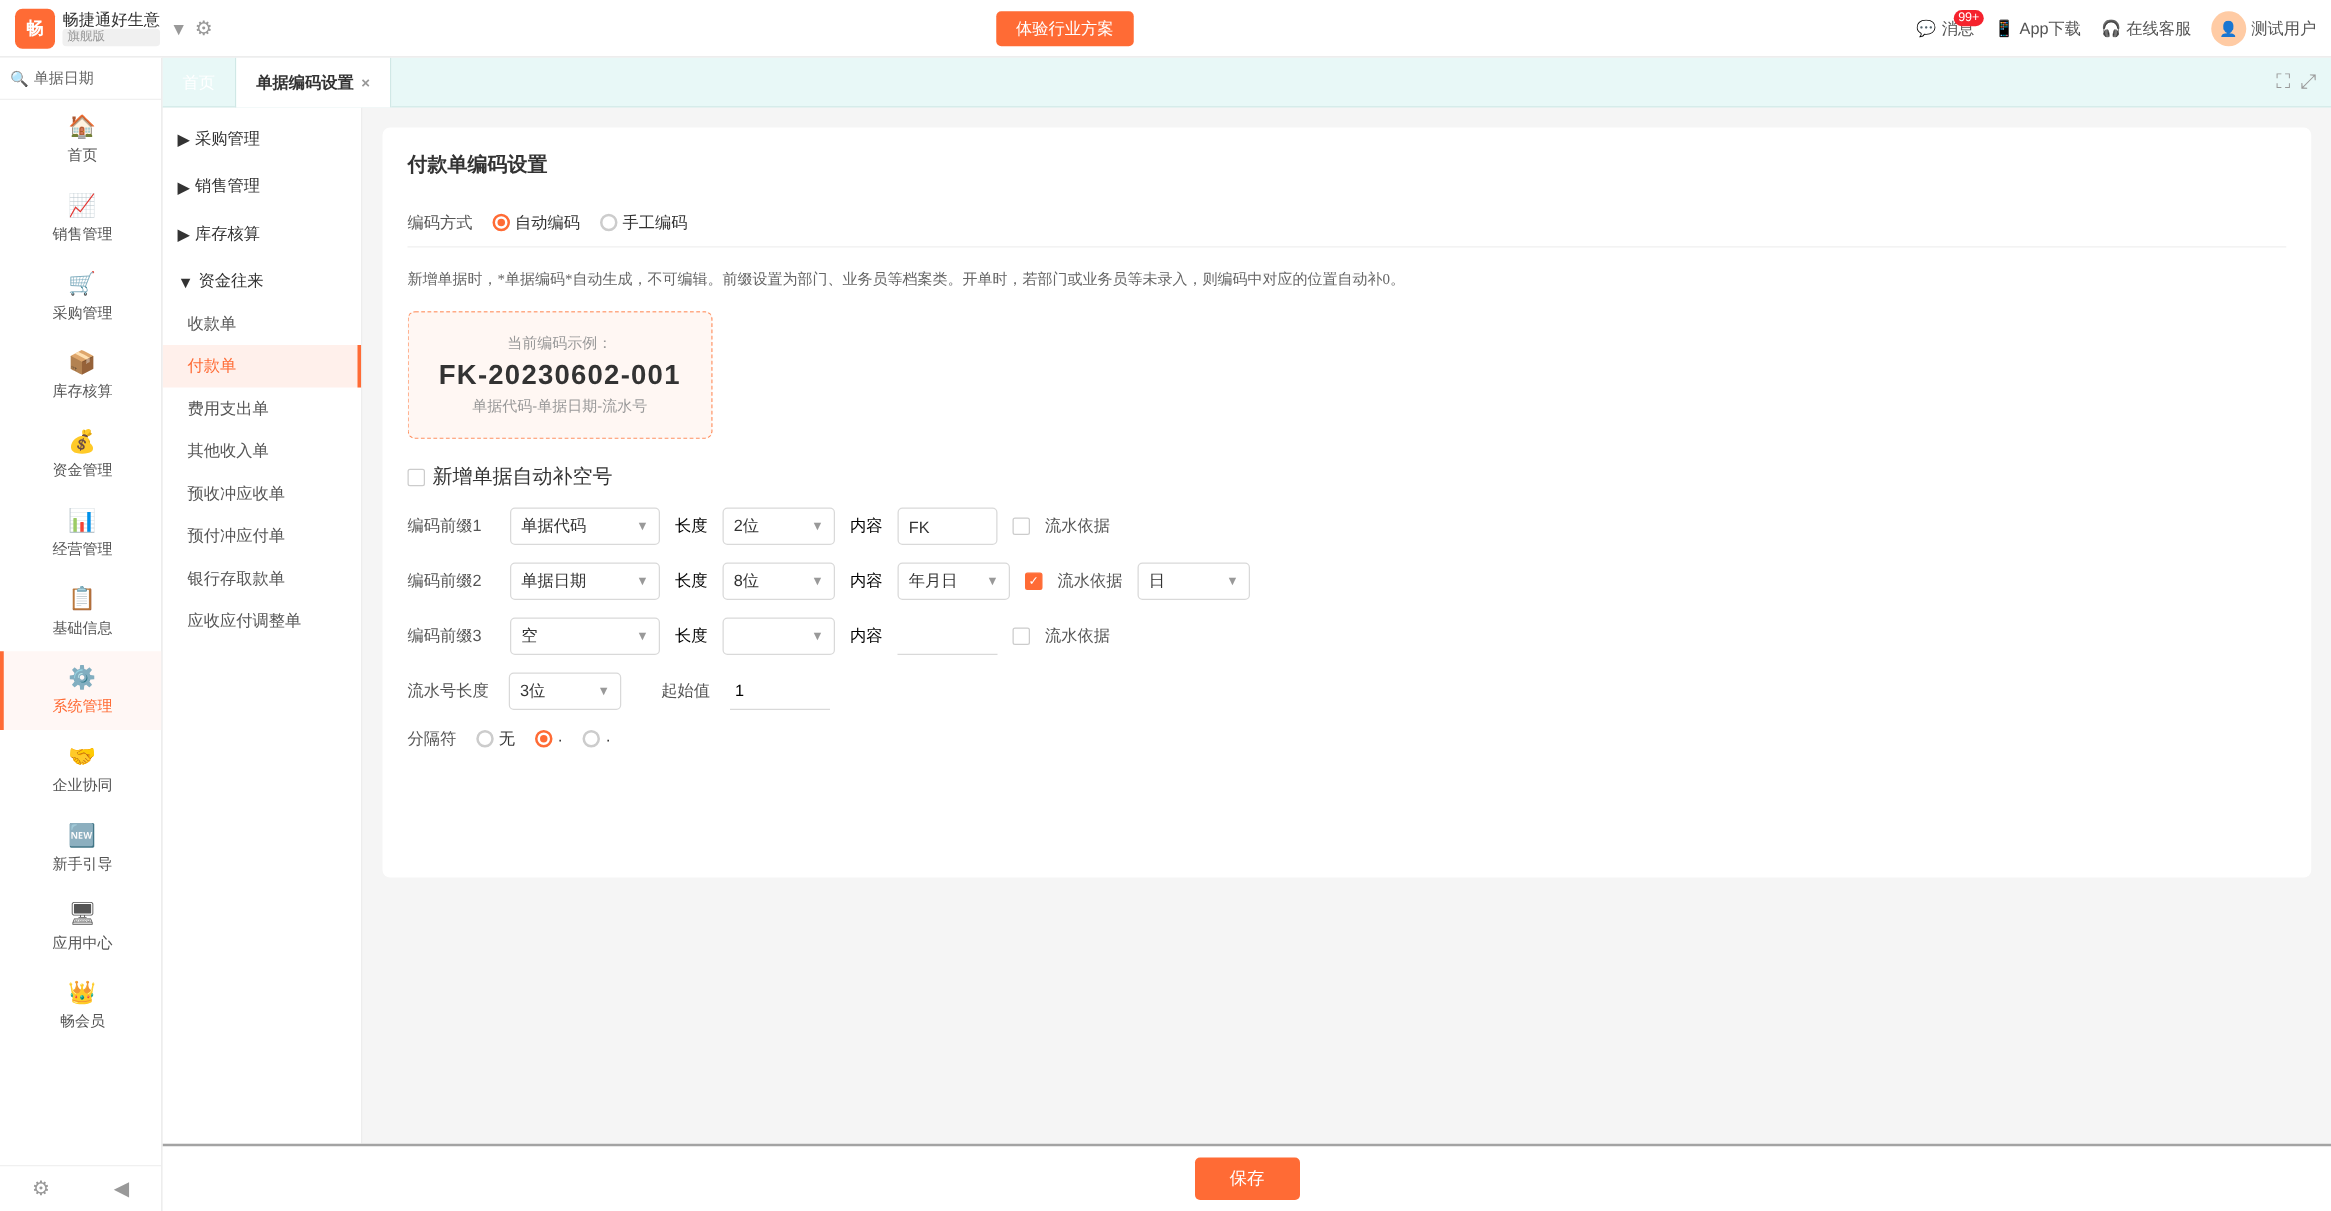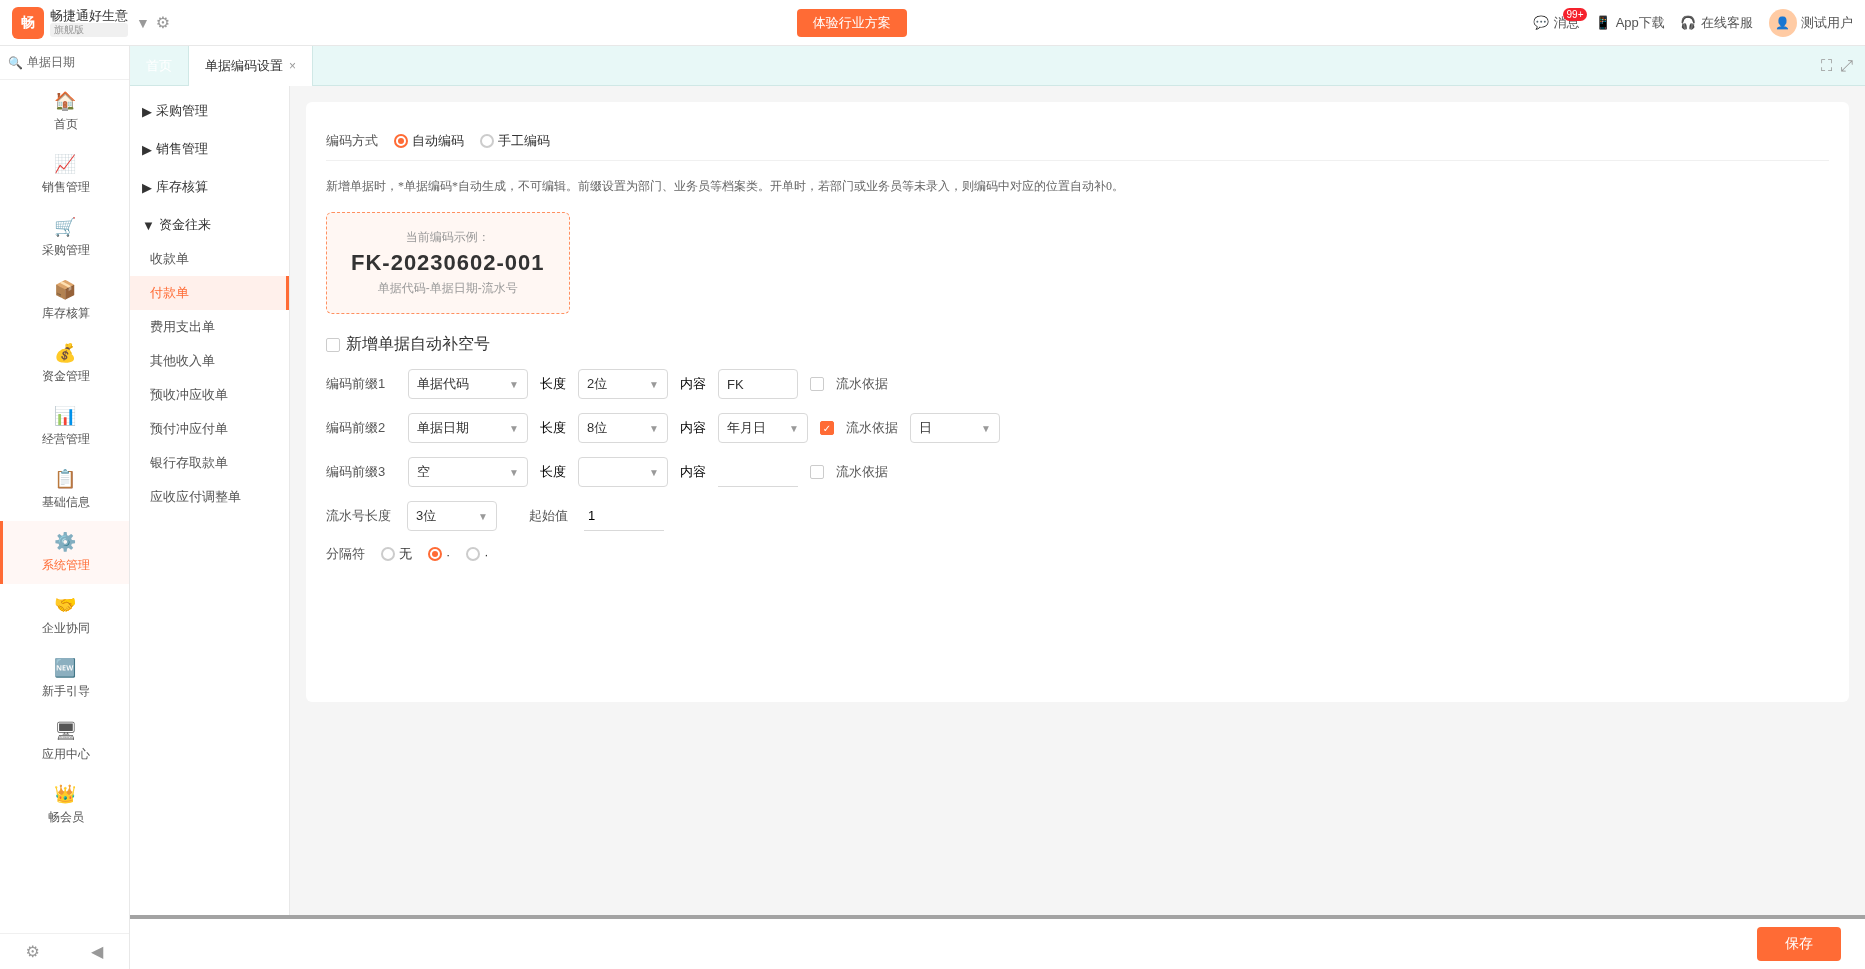--- a/index.html
+++ b/index.html
@@ -38,21 +38,21 @@
     .sidebar-item-icon { font-size: 18px; }
     .sidebar-bottom { margin-top: auto; border-top: 1px solid #f0f0f0; display: flex; justify-content: space-around; padding: 8px 0; }
     .sidebar-bottom-btn { cursor: pointer; font-size: 16px; color: #999; }
 
     
     .content-area { flex: 1; display: flex; flex-direction: column; overflow: hidden; }
 
     
     .tab-bar { height: 40px; background: #e8f8f7; border-bottom: 1px solid #d0e8e6; display: flex; align-items: center; padding: 0; flex-shrink: 0; }
     .tab-item { padding: 0 16px; height: 40px; display: flex; align-items: center; gap: 6px; cursor: pointer; font-size: 13px; color: #555; border-right: 1px solid #d0e8e6; }
-    .tab-item.active { background: #fff; color: #333; font-weight: 400; }
+    .tab-item.active { background: #fff; color: #333; font-weight: 700; }
     .tab-item:first-child { background: transparent; color: #555; }
     .tab-home { background: #00b5a8; color: white !important; }
     .tab-close { font-size: 12px; color: #999; cursor: pointer; }
     .tab-bar-actions { margin-left: auto; display: flex; align-items: center; gap: 8px; padding-right: 12px; }
 
     
     .sub-content { display: flex; flex: 1; overflow: hidden; }
     .sub-sidebar { width: 160px; background: #fff; border-right: 1px solid #e8e8e8; padding: 8px 0; flex-shrink: 0; overflow-y: auto; }
     .sub-sidebar-group { margin-bottom: 4px; }
     .sub-sidebar-header { padding: 8px 12px; font-size: 13px; color: #333; cursor: pointer; display: flex; align-items: center; gap: 4px; }
@@ -97,21 +97,21 @@
     .sub-label { color: #555; font-size: 13px; }
 
     
     .serial-row { display: flex; align-items: center; gap: 16px; margin-bottom: 14px; font-size: 13px; }
     .serial-label { color: #555; }
 
     
     .sep-row { display: flex; align-items: center; gap: 16px; margin-bottom: 14px; font-size: 13px; color: #555; }
 
     
-    .bottom-bar { height: 54px; background: #fff; border-top: 4px solid #a3a3a3; display: flex; align-items: center; justify-content: flex-end; padding: 0 24px; flex-shrink: 0; }
+    .bottom-bar { height: 54px; background: #fff; border-top: 2px solid #a3a3a3; display: flex; align-items: center; justify-content: center; padding: 0 24px; flex-shrink: 0; }
     .save-btn { padding: 8px 28px; background: #ff6b35; color: white; border: none; border-radius: 4px; font-size: 14px; cursor: pointer; }
   </style>
 </head>
 <body>
 
 <div class="top-bar">
   <div class="top-bar-left">
     <div class="top-bar-logo">
       <div class="logo-icon">畅</div>
       <div style="display:flex;flex-direction:column;line-height:1.2;">
@@ -257,20 +257,21 @@
           <div class="sub-sidebar-item">其他收入单</div>
           <div class="sub-sidebar-item">预收冲应收单</div>
           <div class="sub-sidebar-item">预付冲应付单</div>
           <div class="sub-sidebar-item">银行存取款单</div>
           <div class="sub-sidebar-item">应收应付调整单</div>
         </div>
       </div>
 
       <div class="page-main">
         <div class="page-card">
+          <div class="page-title">付款单编码设置</div>
 
           
           <div class="section-bar">
             <span class="section-label">编码方式</span>
             <div class="radio-group">
               <label class="radio-item">
                 <span class="radio-circle checked"></span>
                 <span>自动编码</span>
               </label>
               <label class="radio-item">

